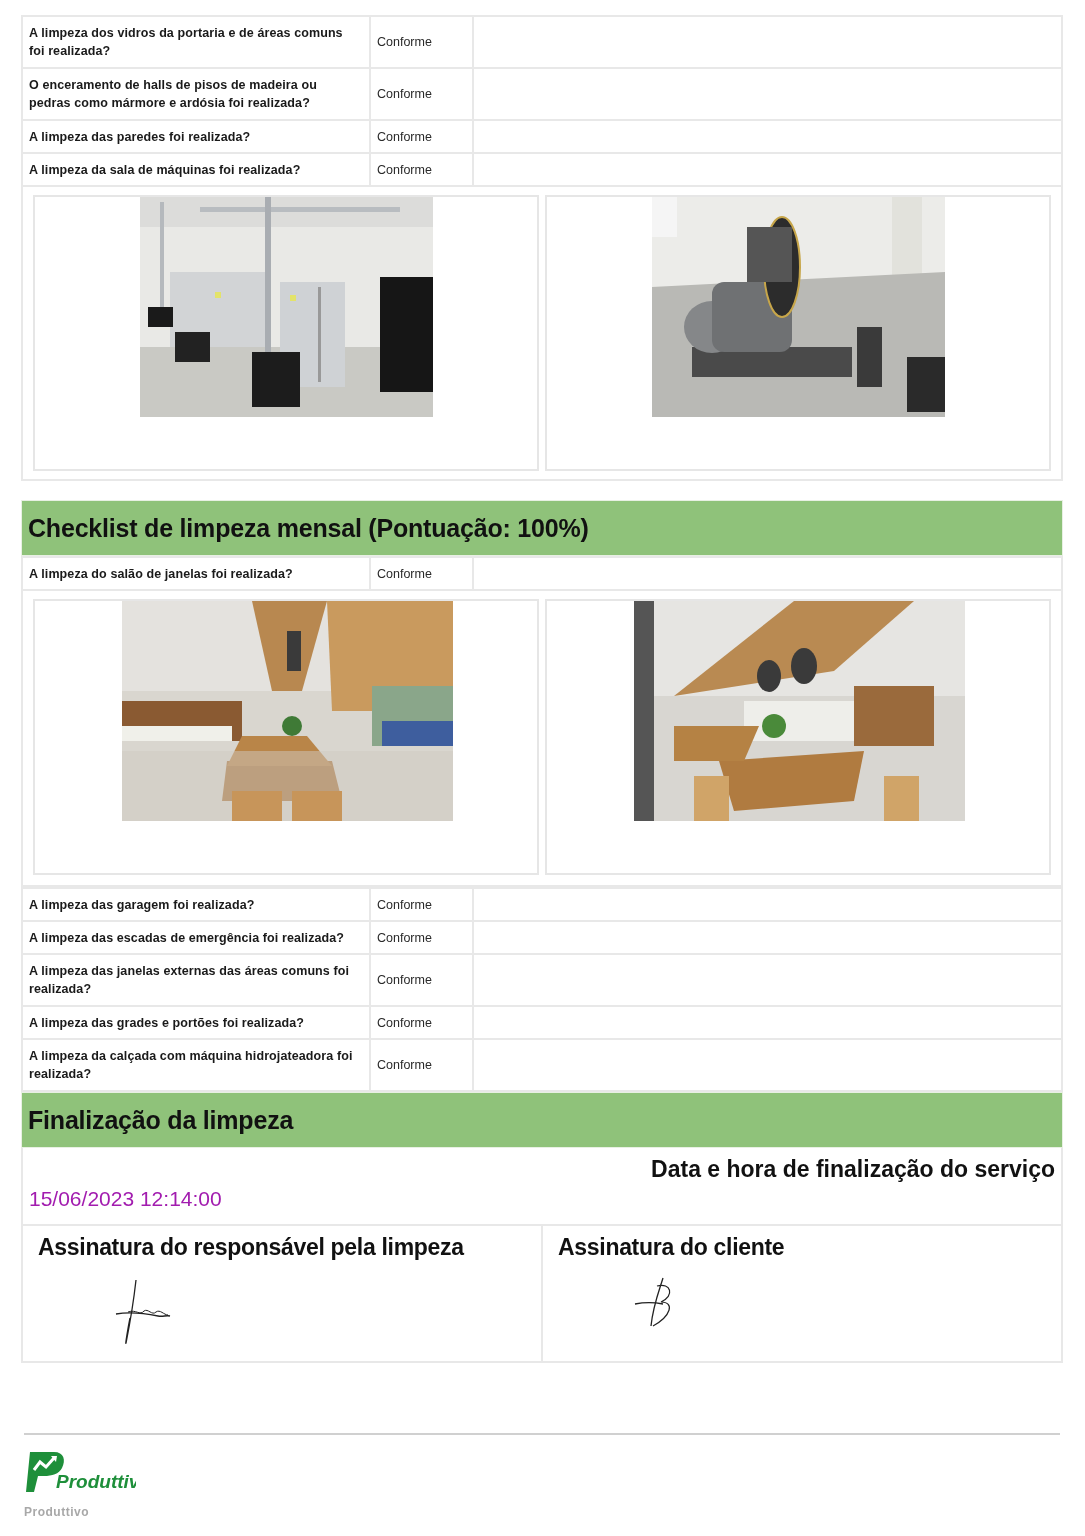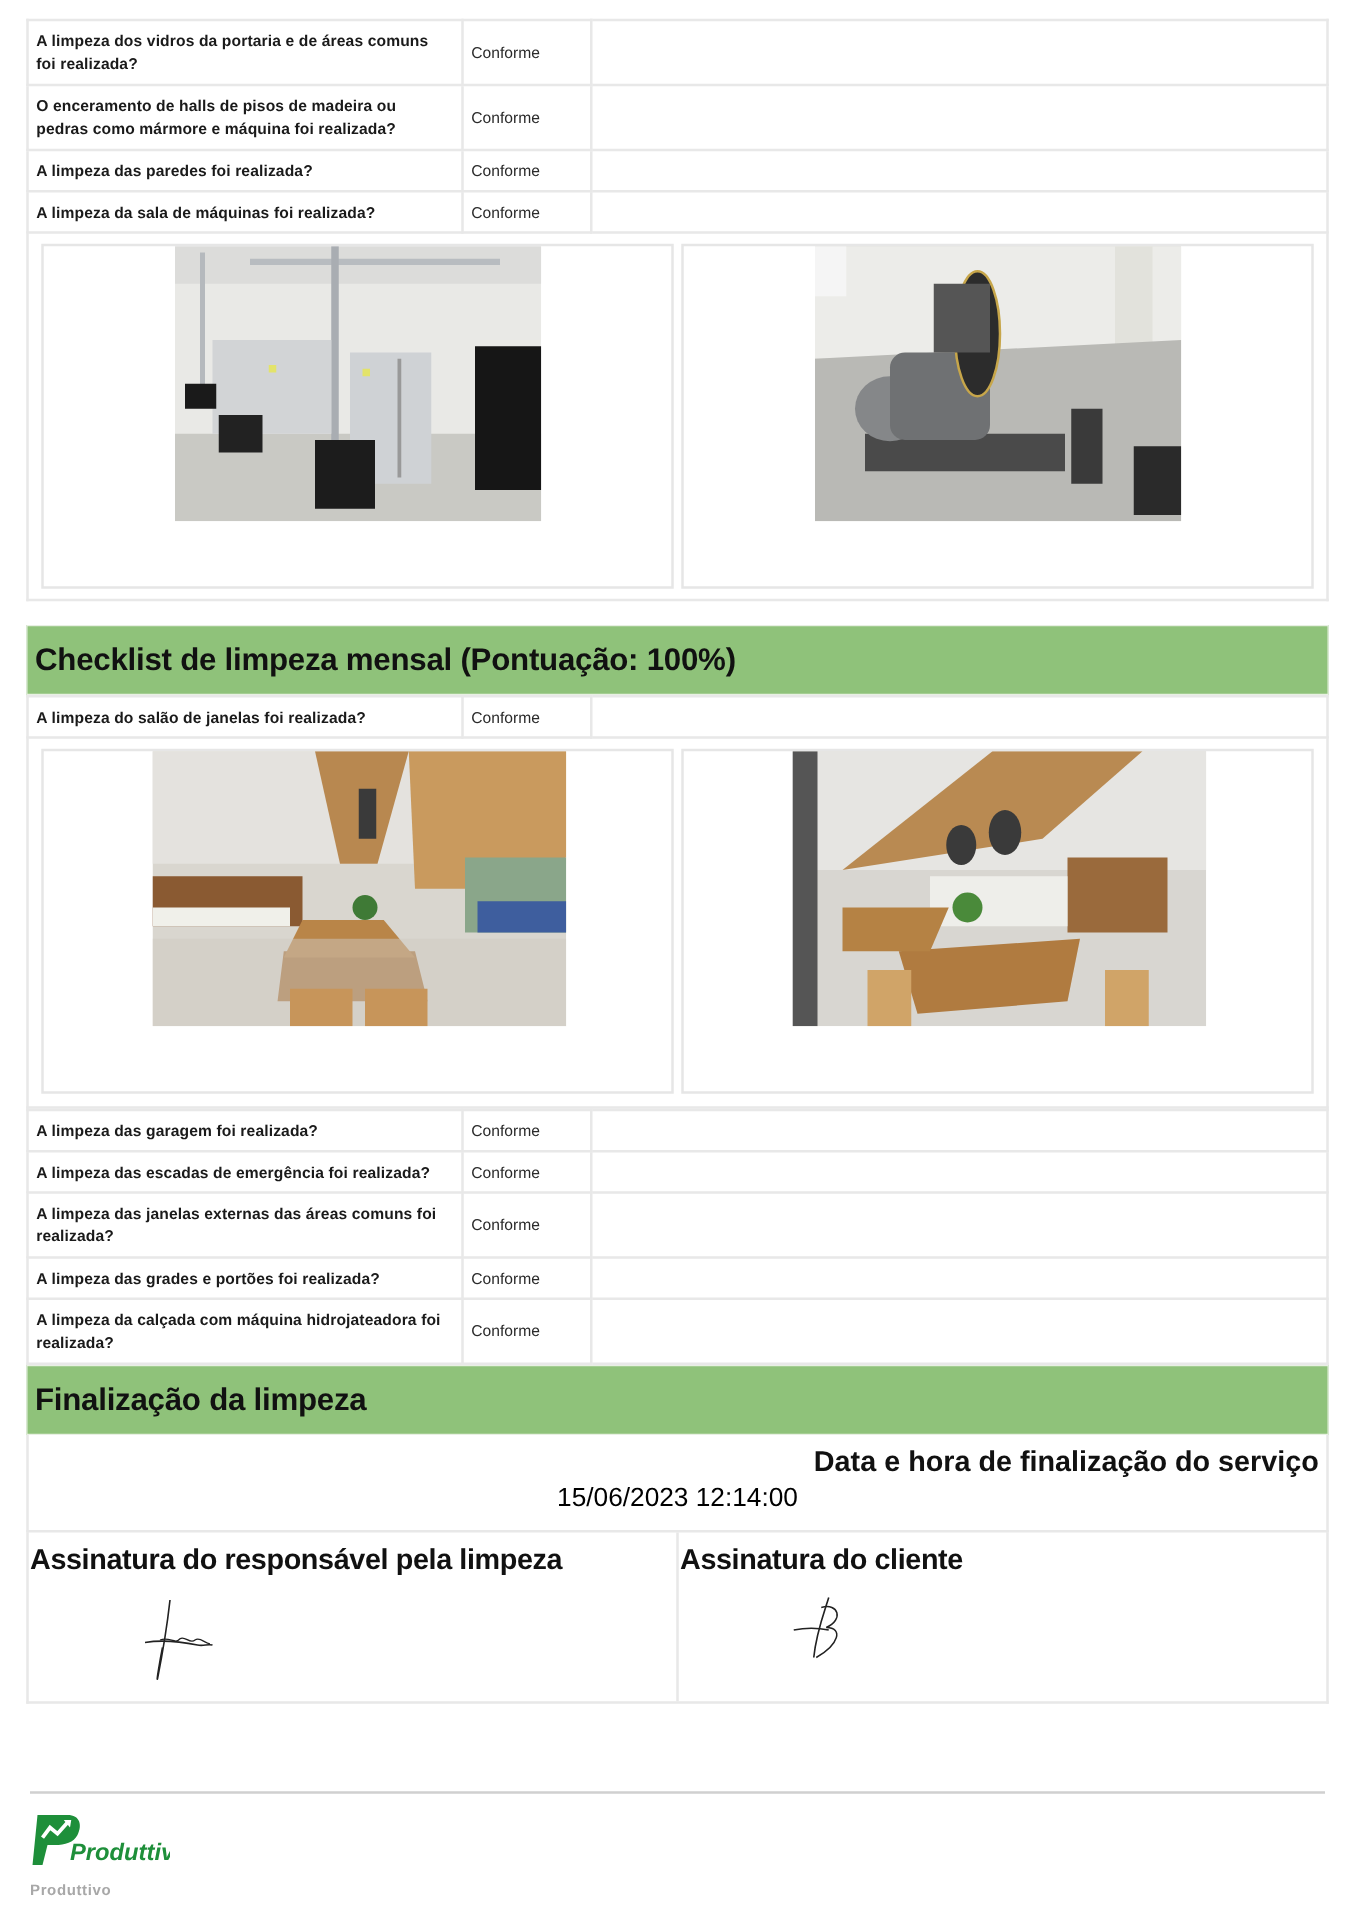--- a/index.html
+++ b/index.html
@@ -16,24 +16,24 @@
 
   .photos { display: flex; gap: 6px; padding: 8px 10px 10px 10px; border-left: 2px solid #e8e8e8; border-right: 2px solid #e8e8e8; border-bottom: 2px solid #e8e8e8; }
   .photo-box { flex: 1; border: 2px solid #e6e6e6; position: relative; height: 276px; background: #fff; }
   .photo { position: absolute; top: 0; }
 
   .section-header { background: #8fc27a; height: 56px; display: flex; align-items: center; padding-left: 6px; border: 1px solid #e8f0e3; }
   .section-header span { font-size: 25px; font-weight: bold; color: #111; letter-spacing: -0.2px; }
 
   .final-box { border: 2px solid #e8e8e8; border-top: none; padding: 6px 6px 4px 6px; height: 78px; }
   .final-label { font-size: 23px; font-weight: bold; color: #111; line-height: 30px; text-align: right; }
-  .final-value { font-size: 21px; color: #000000; line-height: 30px; text-align: center; }
+  .final-value { font-size: 21px; color: #a21caf; line-height: 30px; }
 
   .sign-row { display: flex; border: 2px solid #e8e8e8; border-top: none; height: 137px; }
-  .sign-cell { flex: 1; position: relative; padding: 8px 1px; }
+  .sign-cell { flex: 1; position: relative; padding: 8px 15px; }
   .sign-cell + .sign-cell { border-left: 2px solid #e8e8e8; }
   .sign-title { font-size: 23px; font-weight: bold; color: #111; letter-spacing: -0.3px; }
   .sig { position: absolute; }
 
   .footer-line { position: absolute; left: 24px; top: 1433px; width: 1036px; height: 2px; background: #d0d0d0; }
   .logo { position: absolute; left: 24px; top: 1450px; width: 112px; height: 44px; }
   .footer-left { position: absolute; left: 24px; top: 1505px; font-size: 12px; color: #a8a8a8; font-weight: bold; letter-spacing: 0.5px; }
   .footer-right { position: absolute; right: 31px; top: 1567px; font-size: 12px; color: #bdbdbd; }
   .footer-right a { color: #4a9b3a; text-decoration: underline; }
 </style>
@@ -43,21 +43,21 @@
 <div class="page">
 
   <table class="qa">
     <tbody>
         <tr style="height:52px">
       <td class="q"><span>A limpeza dos vidros da portaria e de áreas comuns</span><br><span>foi realizada?</span></td>
       <td class="a">Conforme</td>
       <td class="c"></td>
     </tr>
     <tr style="height:52px">
-      <td class="q"><span>O enceramento de halls de pisos de madeira ou</span><br><span>pedras como mármore e máquina foi realizada?</span></td>
+      <td class="q"><span>O enceramento de halls de pisos de madeira ou</span><br><span>pedras como mármore e ardósia foi realizada?</span></td>
       <td class="a">Conforme</td>
       <td class="c"></td>
     </tr>
     <tr style="height:33px">
       <td class="q">A limpeza das paredes foi realizada?</td>
       <td class="a">Conforme</td>
       <td class="c"></td>
     </tr>
     <tr style="height:33px">
       <td class="q">A limpeza da sala de máquinas foi realizada?</td>

